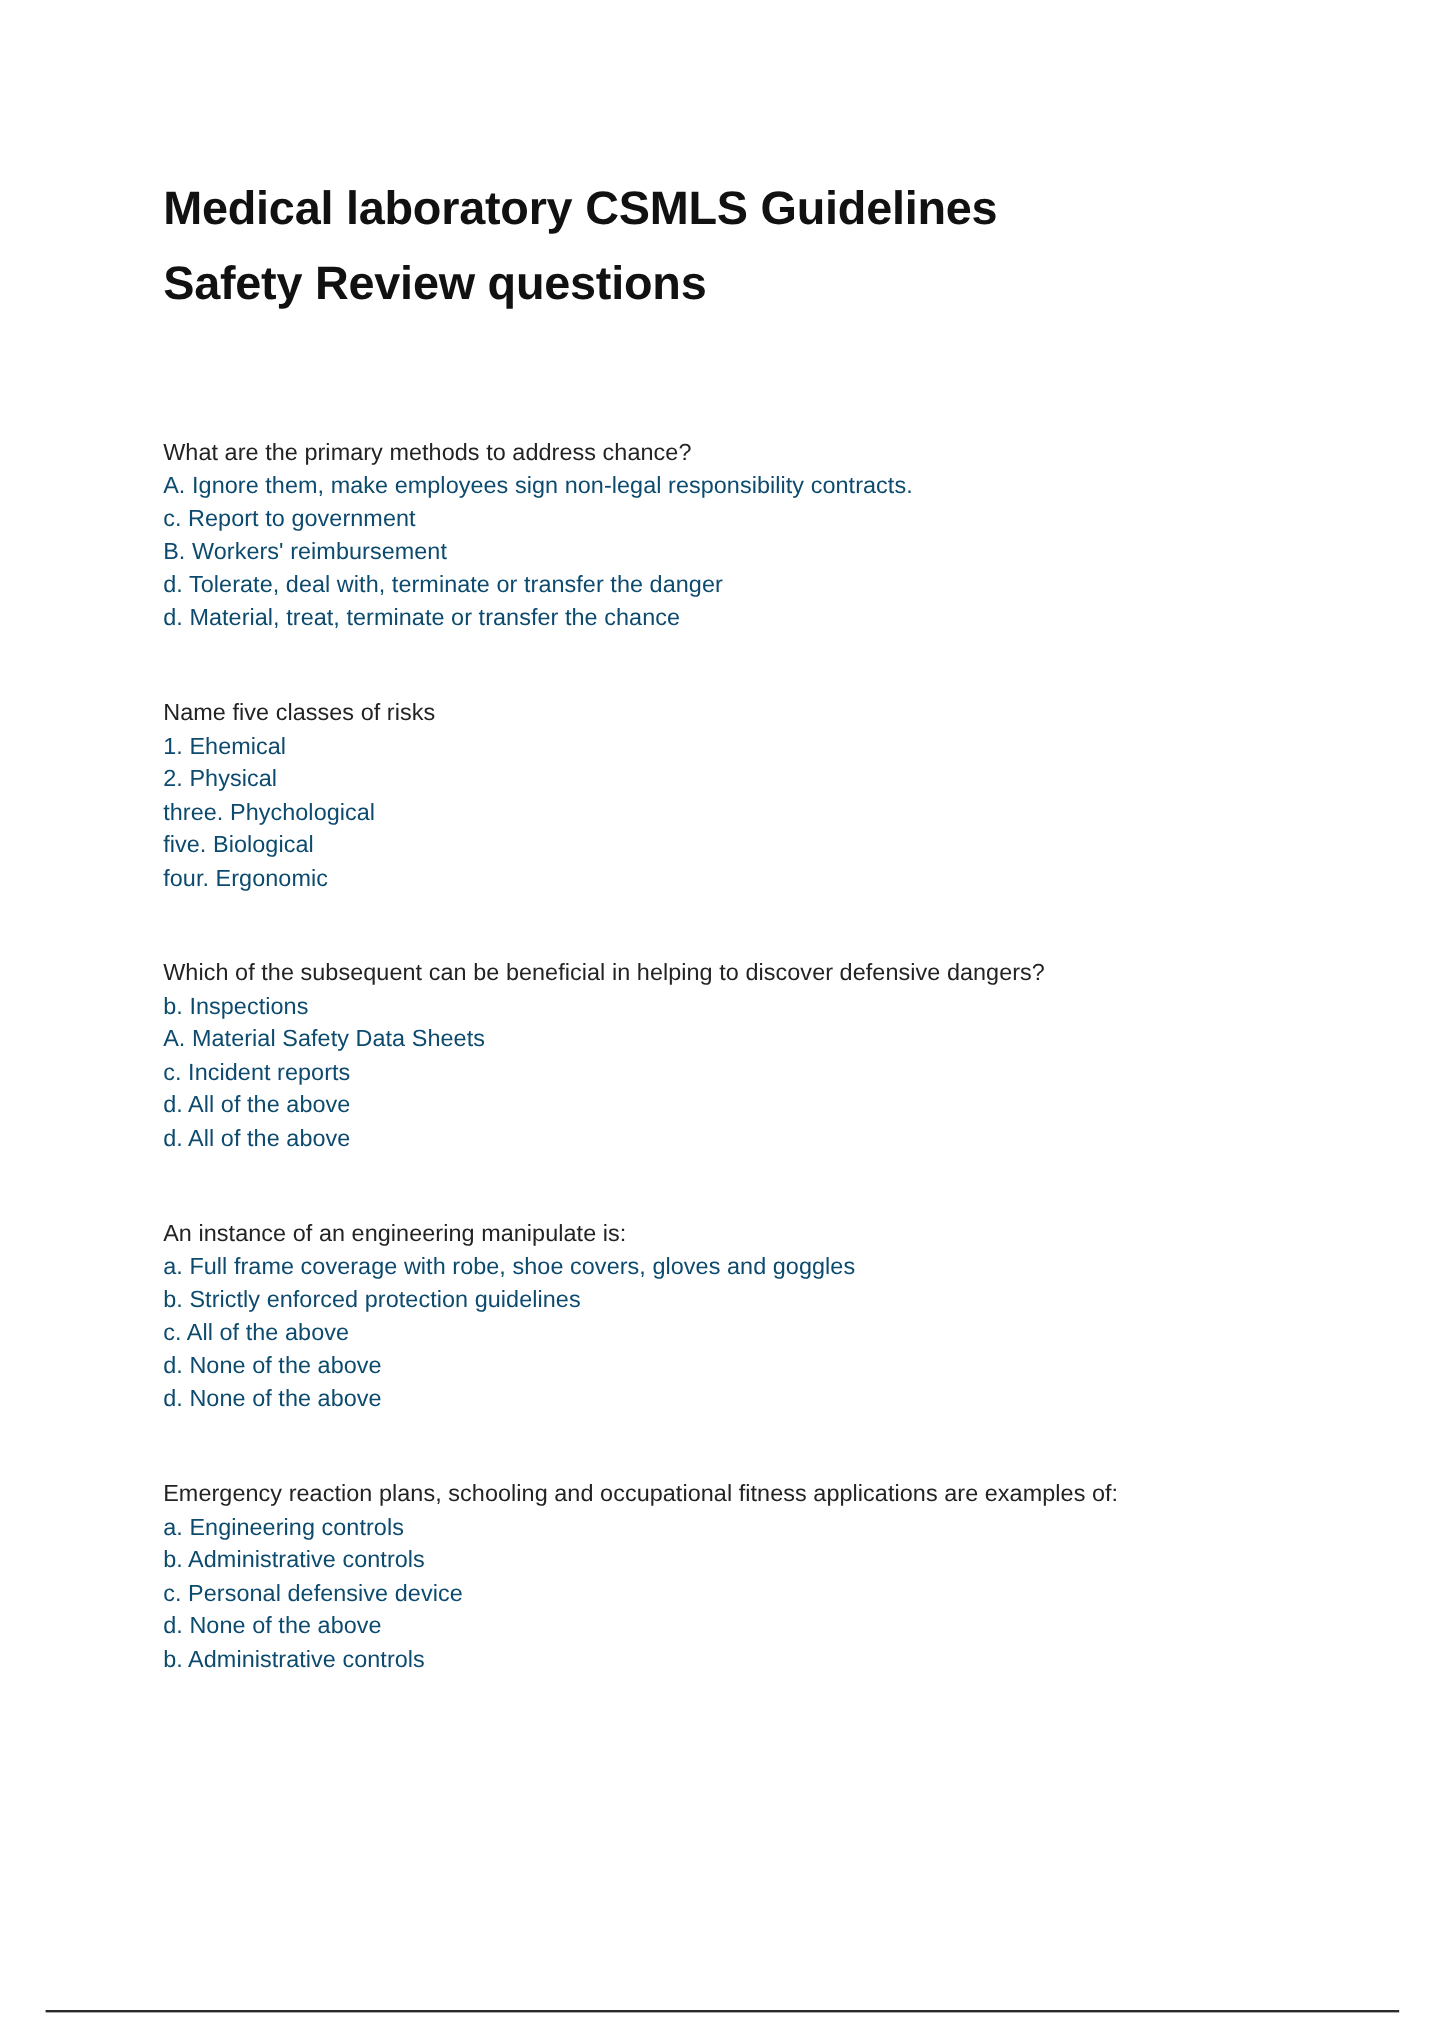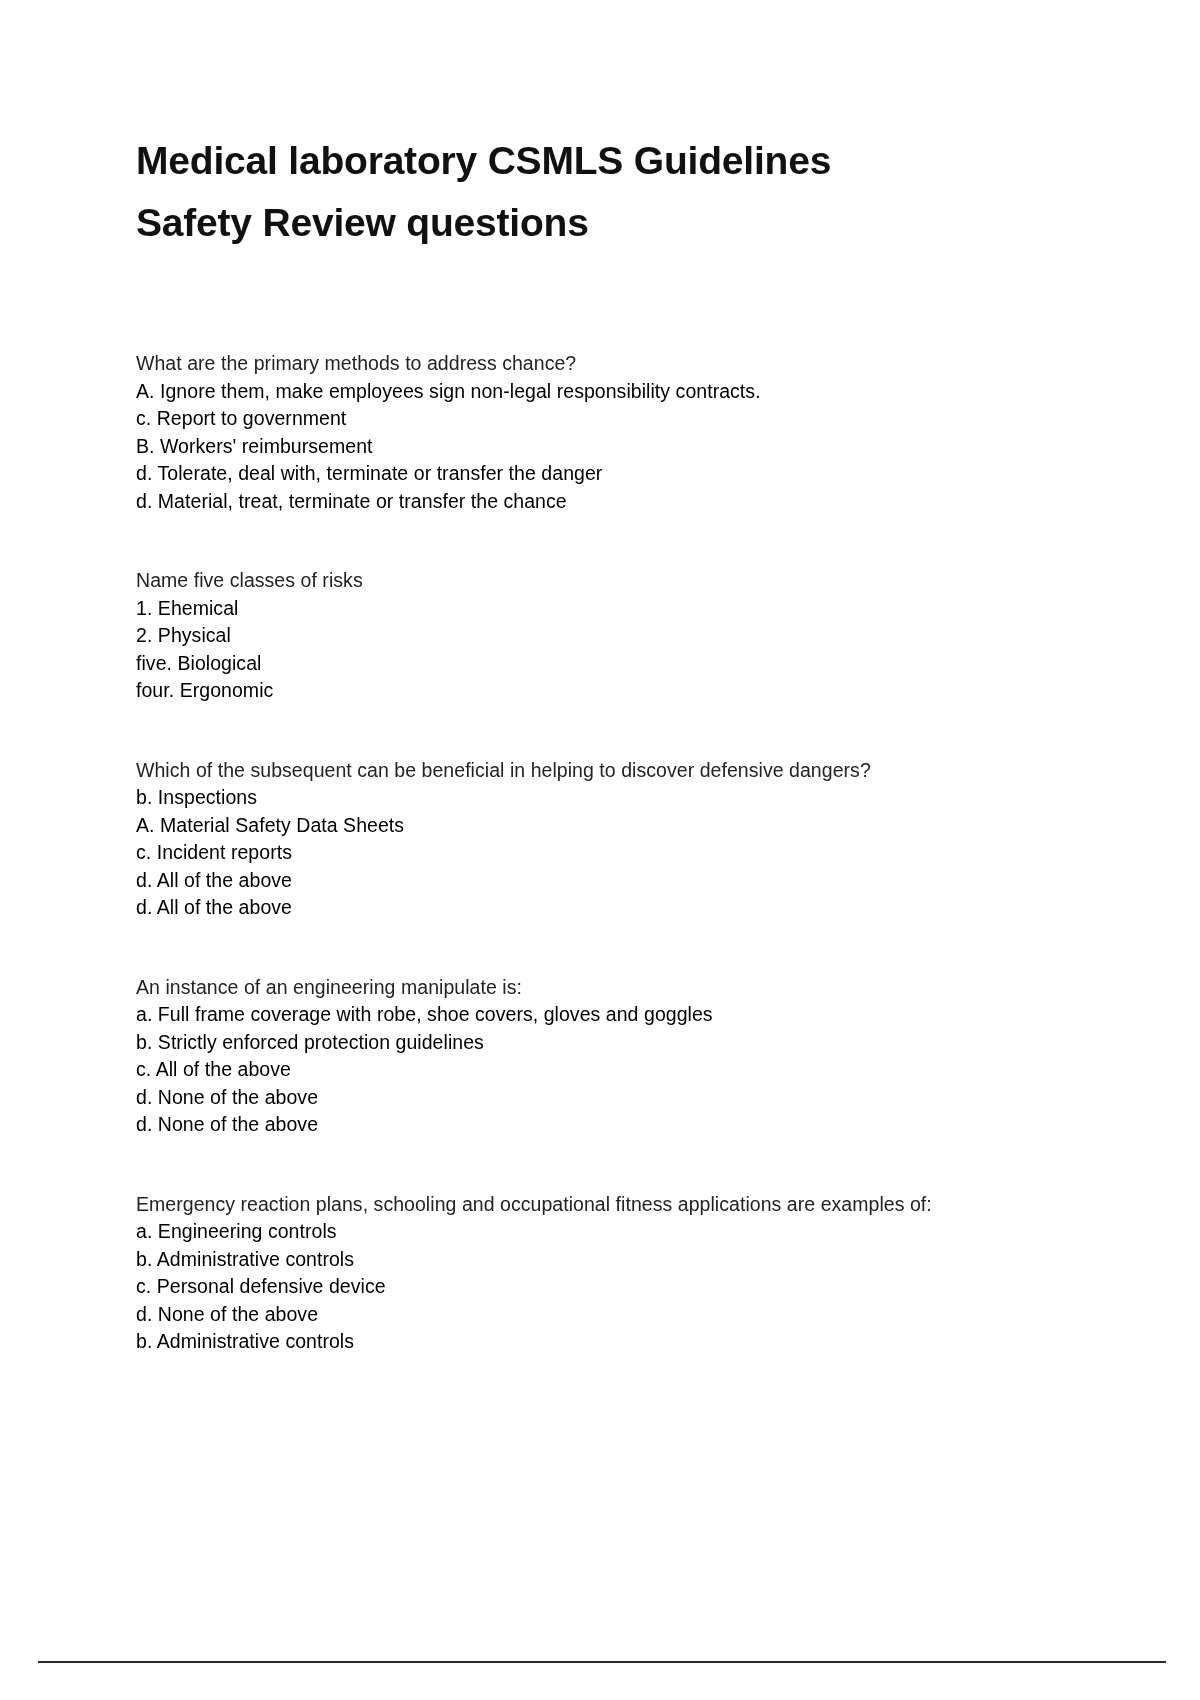--- a/index.html
+++ b/index.html
@@ -11,21 +11,21 @@
     width: 1200px;
     height: 1700px;
     position: relative;
     font-family: "Liberation Sans", sans-serif;
     color: #1a1a1a;
     overflow: hidden;
   }
 
   .page {
     position: absolute;
-    top: 4px; left: 0;
+    top: 18px; left: 0;
     width: 1200px;
     height: 1208px;
     background: #ffffff;
   }
 
   .content {
     position: absolute;
     left: 136px;
     top: 126px;
     width: 900px;
@@ -53,21 +53,21 @@
   .qa-block {
     margin: 0 0 52px 0;
   }
   .qa-block.first {
     margin-top: 96px;
   }
 
   .line {
     font-size: 19.5px;
     line-height: 27.5px;
-    color: #000000;
+    color: #0c4a6e;
     white-space: nowrap;
     letter-spacing: 0.05px;
   }
   .line.prompt {
     color: #232323;
   }
 
   .footer-rule {
     position: absolute;
     left: 38px;
@@ -97,20 +97,21 @@
         <div class="line">c. Report to government</div>
         <div class="line">B. Workers' reimbursement</div>
         <div class="line">d. Tolerate, deal with, terminate or transfer the danger</div>
         <div class="line">d. Material, treat, terminate or transfer the chance</div>
       </div>
 
       <div class="qa-block">
         <div class="line prompt">Name five classes of risks</div>
         <div class="line">1. Ehemical</div>
         <div class="line">2. Physical</div>
+        <div class="line">three. Phychological</div>
         <div class="line">five. Biological</div>
         <div class="line">four. Ergonomic</div>
       </div>
 
       <div class="qa-block">
         <div class="line prompt">Which of the subsequent can be beneficial in helping to discover defensive dangers?</div>
         <div class="line">b. Inspections</div>
         <div class="line">A. Material Safety Data Sheets</div>
         <div class="line">c. Incident reports</div>
         <div class="line">d. All of the above</div>

